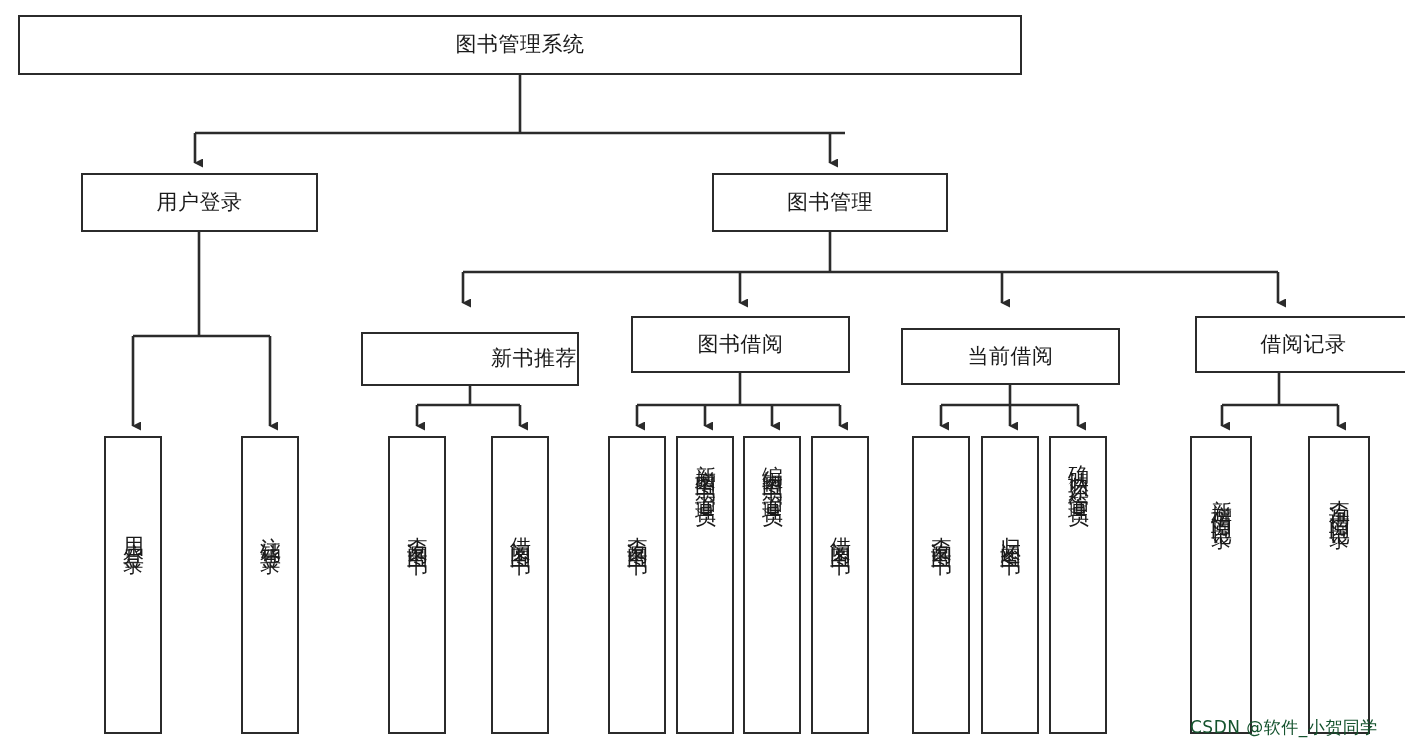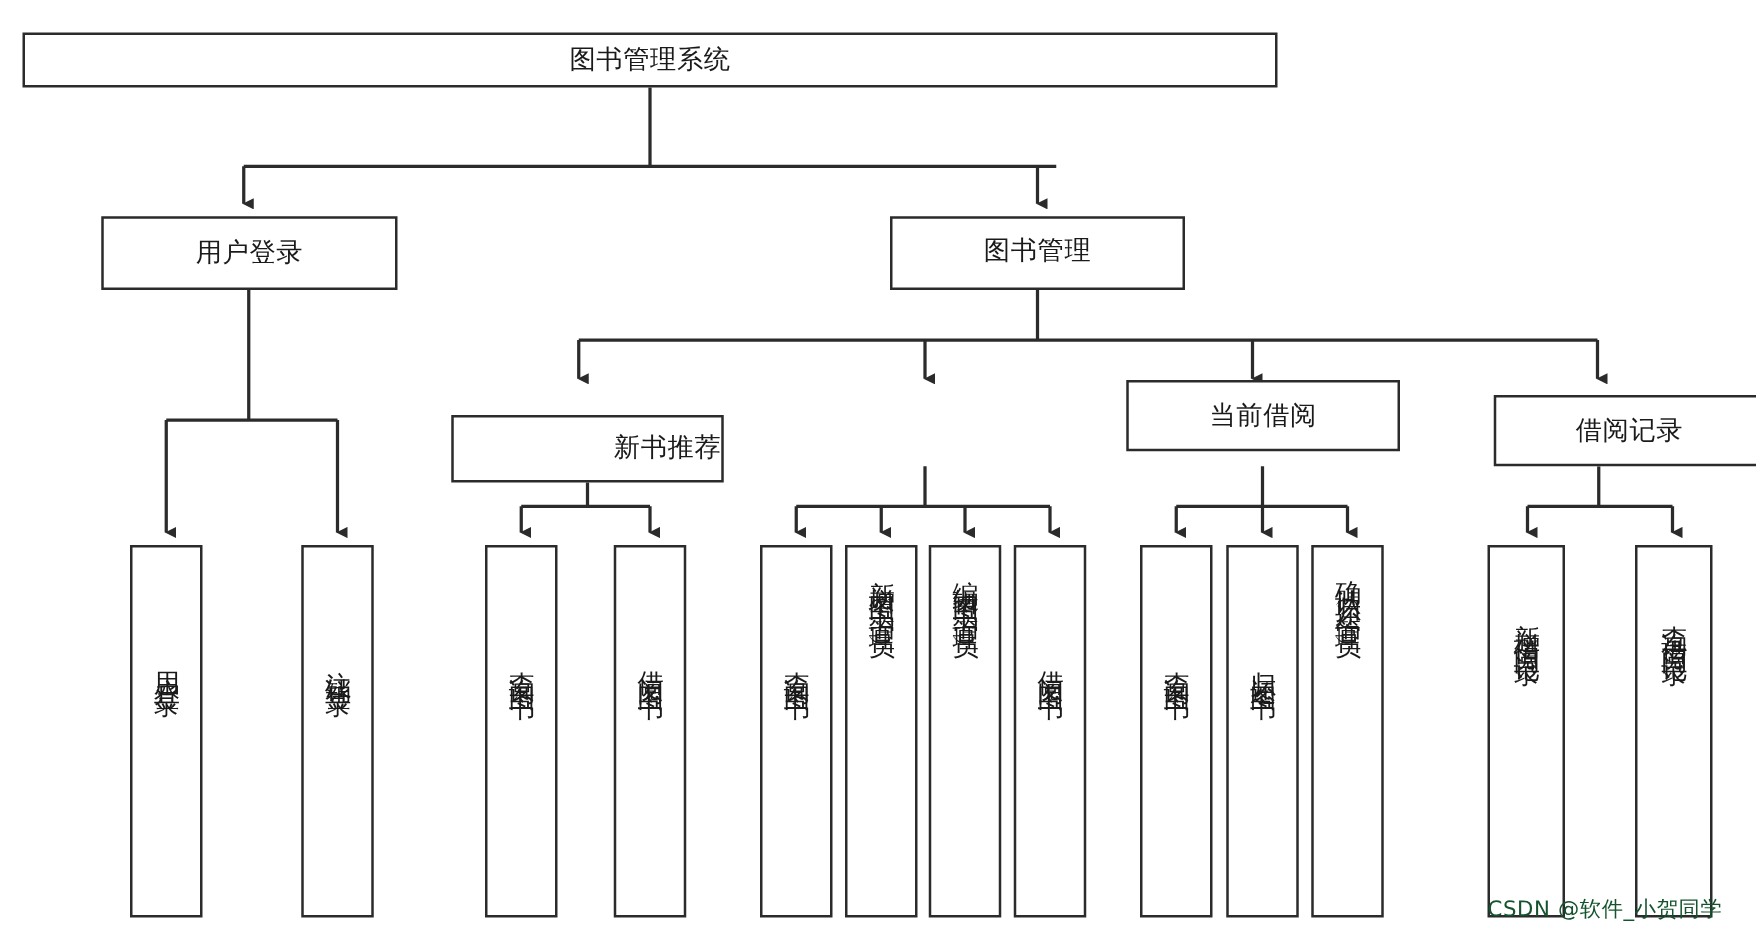--- a/index.html
+++ b/index.html
@@ -111,38 +111,41 @@
       <path d="M1010,405 L1010,426" marker-end="url(#arrowhead)"></path>
       <path d="M1078,405 L1078,426" marker-end="url(#arrowhead)"></path>
 
       <path d="M1279,373 L1279,405"></path>
       <path d="M1222,405 L1338,405"></path>
       <path d="M1222,405 L1222,426" marker-end="url(#arrowhead)"></path>
       <path d="M1338,405 L1338,426" marker-end="url(#arrowhead)"></path>
     </g>
   </svg>
 
-  <div class="node-box" style="left:18px; top:26px; width:1004px; height:44px;">
+  <div class="node-box" style="left:18px; top:15px; width:1004px; height:60px;">
     <span class="node-label-h">图书管理系统</span>
   </div>
 
   <div class="node-box" style="left:81px; top:173px; width:237px; height:59px;">
     <span class="node-label-h">用户登录</span>
   </div>
 
-  <div class="node-box" style="left:712px; top:173px; width:236px; height:59px;font-family:Liberation Mono, monospace;">
+  <div class="node-box" style="left:712px; top:173px; width:236px; height:59px;">
     <span class="node-label-h">图书管理</span>
   </div>
 
   <div class="node-box" style="left:361px; top:332px; width:218px; height:54px;justify-content:flex-end;">
     <span class="node-label-h">新书推荐</span>
   </div>
 
-
-  <div class="node-box" style="left:901px; top:304px; width:219px; height:57px;">
+  <div class="node-box" style="left:631px; top:316px; width:219px; height:57px;">
+    <span class="node-label-h">图书借阅</span>
+  </div>
+
+  <div class="node-box" style="left:901px; top:328px; width:219px; height:57px;">
     <span class="node-label-h">当前借阅</span>
   </div>
 
   <div class="node-box" style="left:1171px; top:316px; width:217px; height:57px;margin-left:24px;">
     <span class="node-label-h">借阅记录</span>
   </div>
 
   <div class="node-box leaf" style="left:104px; top:436px; width:58px; height:298px; padding-top:82px;">
     <span class="node-label-v">用户登录</span>
   </div>

